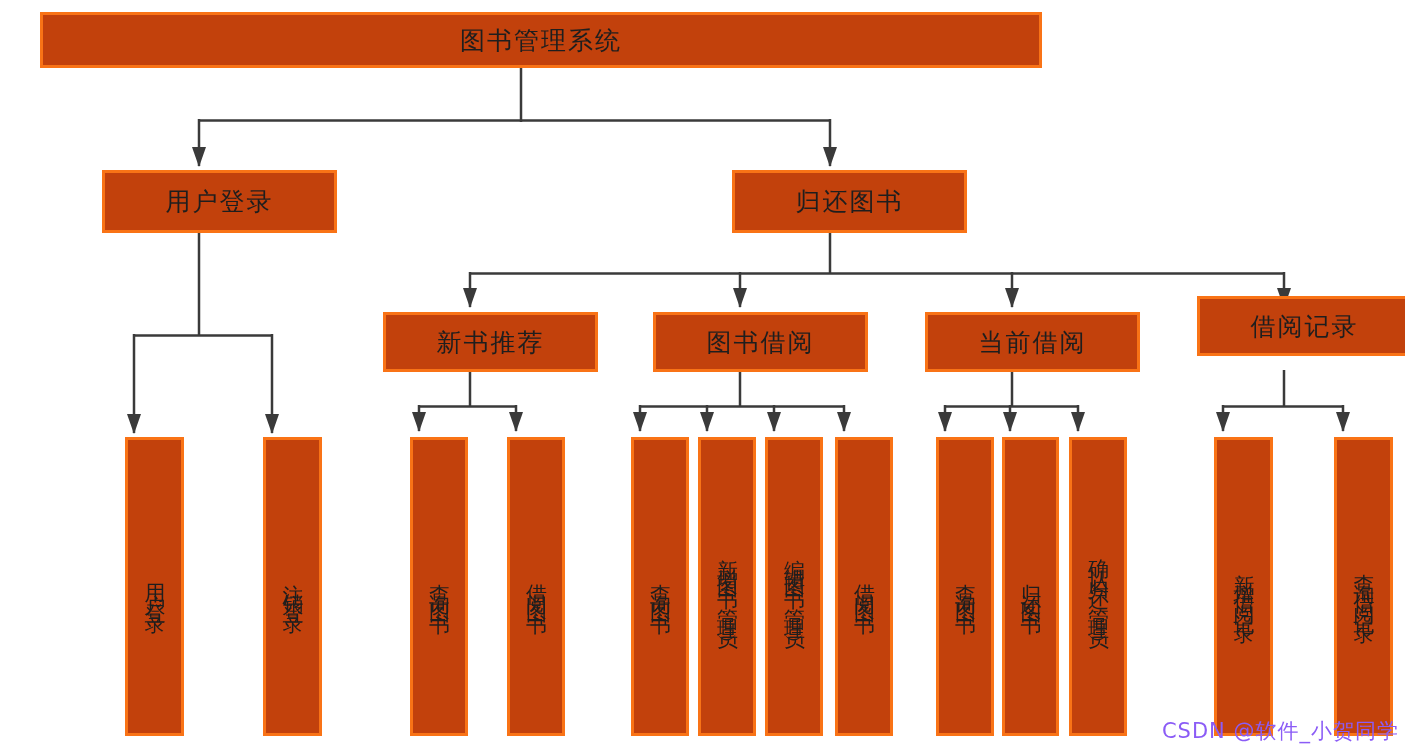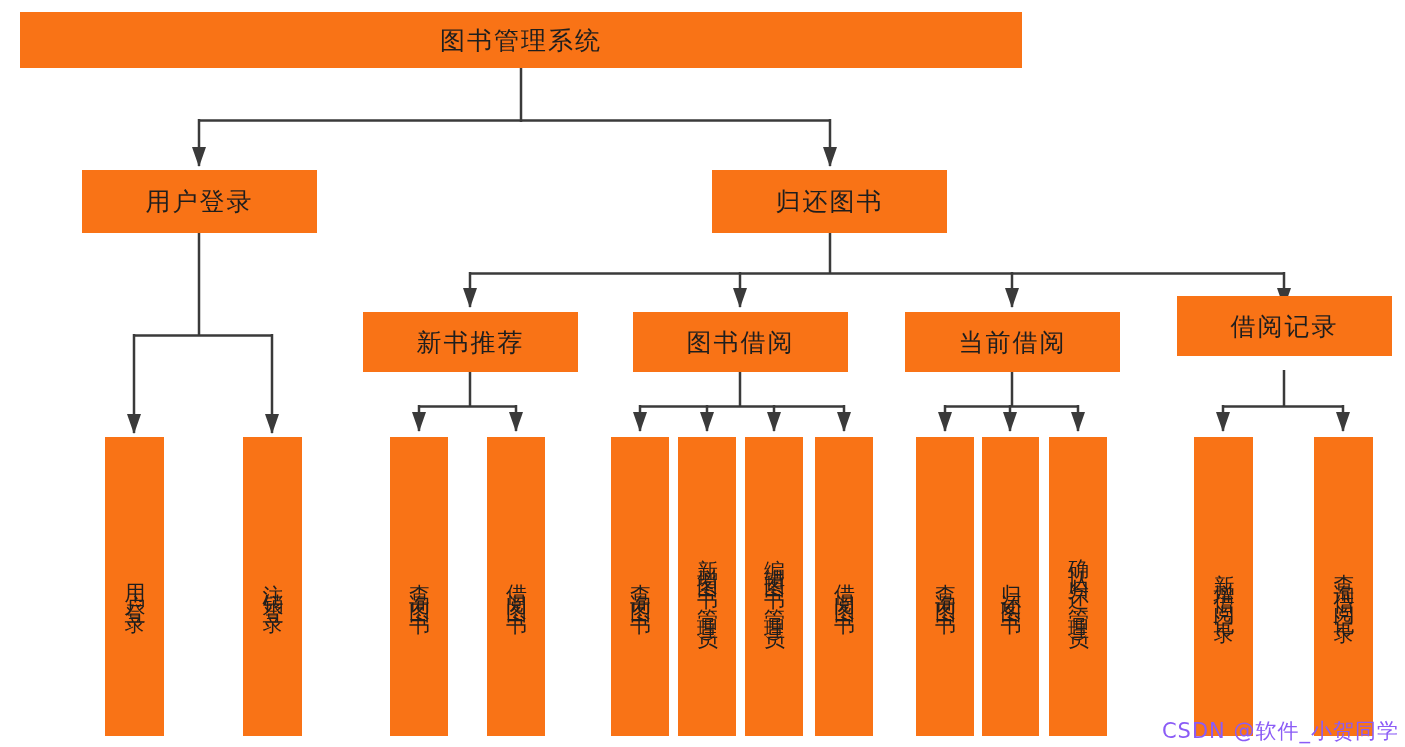--- a/index.html
+++ b/index.html
@@ -7,27 +7,28 @@
     position:relative;
     width:1405px;height:747px;
     background:#ffffff;
     font-family:"DejaVu Sans","Liberation Sans",sans-serif;
     overflow:hidden;
   }
   .wires{position:absolute;left:0;top:0;width:1405px;height:747px;}
   .box{
     position:absolute;
     box-sizing:border-box;
-    border:8px solid #f97316;
-    background:#f97316;
+    border:3px solid #f97316;
+    background:#c2410c;
     display:flex;
     align-items:center;
     justify-content:center;
     color:#1e1e1e;
     text-align:center;
+    margin-left:20px;
   }
   .h{font-size:25px;letter-spacing:2px;white-space:nowrap;}
   .v{
     writing-mode:vertical-rl;
     text-orientation:mixed;
     font-size:21px;
     letter-spacing:10px;
     line-height:1;
     white-space:nowrap;
   }

